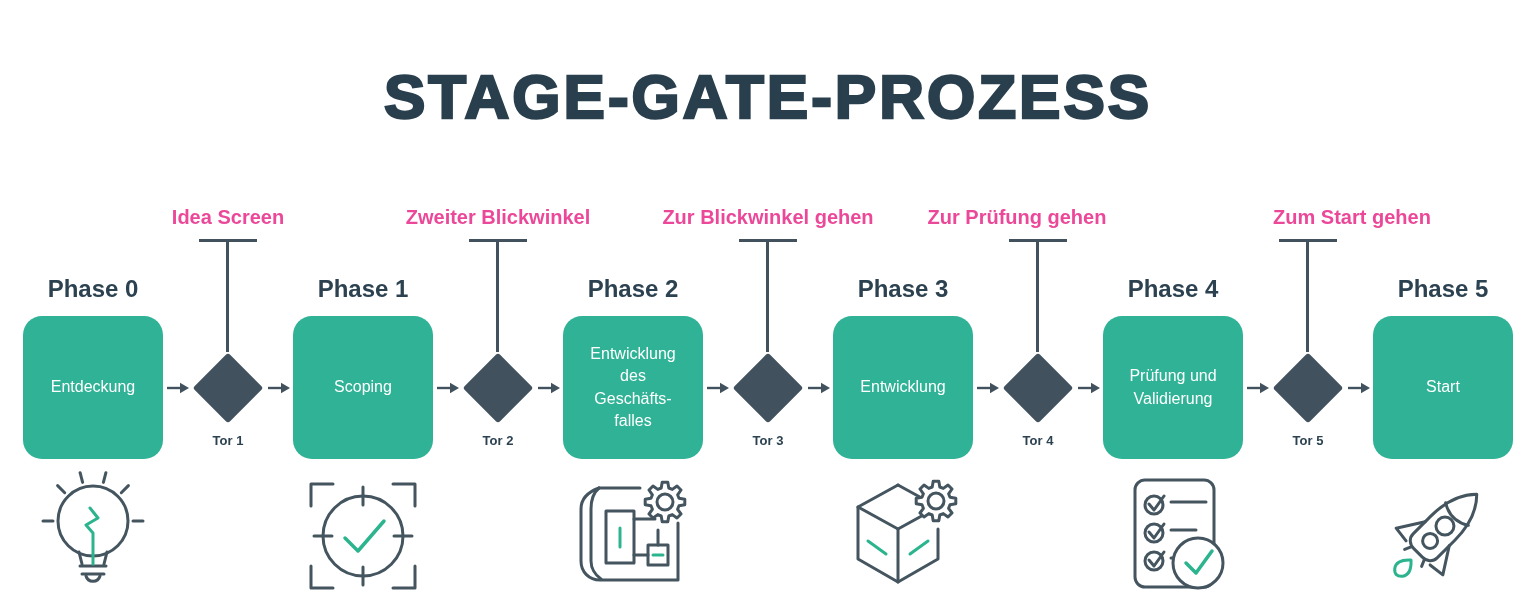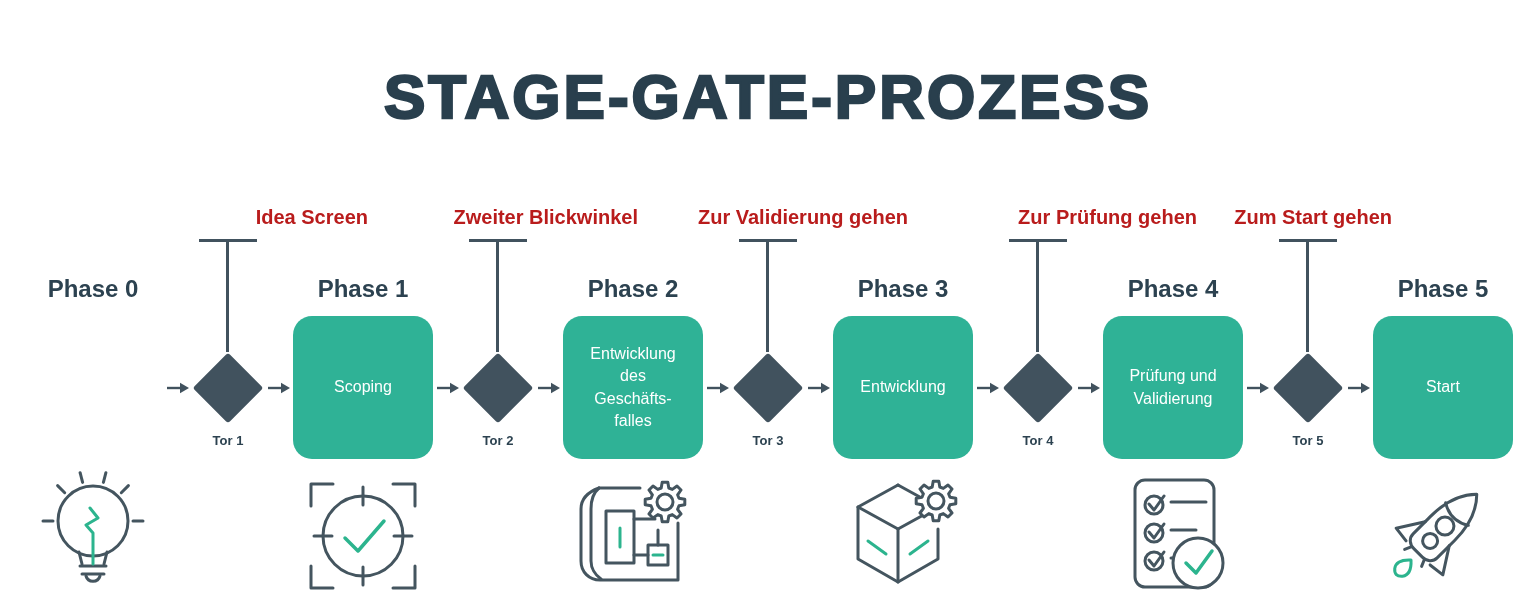--- a/index.html
+++ b/index.html
@@ -16,22 +16,22 @@
     position:absolute;top:250px;width:140px;text-align:center;
     font-size:24px;font-weight:700;color:#2c4250;
   }
   .phase-block{
     position:absolute;top:291px;width:140px;height:143px;background:#2fb296;
     border-radius:19px;display:flex;align-items:center;justify-content:center;
     text-align:center;color:#ffffff;font-size:16px;line-height:1.38;
     white-space:pre-line;padding:0 23px;box-sizing:border-box;
   }
   .gate-decision{
-    position:absolute;top:181px;width:280px;text-align:right;
-    font-size:20px;font-weight:700;color:#b91c1c;
+    position:absolute;top:181px;width:280px;text-align:center;
+    font-size:20px;font-weight:700;color:#ec4899;
   }
   .gate-bar{position:absolute;top:214px;width:58px;height:3px;background:#41525e;}
   .gate-stem{position:absolute;top:214px;width:3px;height:113px;background:#41525e;}
   .diamond{
     position:absolute;top:338px;width:50px;height:50px;background:#41525e;
     transform:rotate(45deg);border-radius:3px;
   }
   .tor-label{
     position:absolute;top:408px;width:100px;text-align:center;
     font-size:13px;font-weight:700;color:#2c4250;
@@ -46,35 +46,36 @@
 
   <h1 class="title">STAGE-GATE-PROZESS</h1>
 
   <div class="phase-label" style="left:23px">Phase 0</div>
   <div class="phase-label" style="left:293px">Phase 1</div>
   <div class="phase-label" style="left:563px">Phase 2</div>
   <div class="phase-label" style="left:833px">Phase 3</div>
   <div class="phase-label" style="left:1103px">Phase 4</div>
   <div class="phase-label" style="left:1373px">Phase 5</div>
 
+  <div class="phase-block" style="left:23px">Entdeckung</div>
   <div class="phase-block" style="left:293px">Scoping</div>
   <div class="phase-block" style="left:563px">Entwicklung
 des
 Geschäfts-
 falles</div>
   <div class="phase-block" style="left:833px">Entwicklung</div>
   <div class="phase-block" style="left:1103px">Prüfung und
 Validierung</div>
   <div class="phase-block" style="left:1373px">Start</div>
 
   <div class="gate-decision" style="left:88px">Idea Screen</div>
   <div class="gate-decision" style="left:358px">Zweiter Blickwinkel</div>
-  <div class="gate-decision" style="left:628px">Zur Validierung gehen</div>
-  <div class="gate-decision" style="left:917px">Zur Prüfung gehen</div>
-  <div class="gate-decision" style="left:1112px">Zum Start gehen</div>
+  <div class="gate-decision" style="left:628px">Zur Blickwinkel gehen</div>
+  <div class="gate-decision" style="left:877px">Zur Prüfung gehen</div>
+  <div class="gate-decision" style="left:1212px">Zum Start gehen</div>
 
   <div class="gate-bar" style="left:199px"></div>
   <div class="gate-bar" style="left:469px"></div>
   <div class="gate-bar" style="left:739px"></div>
   <div class="gate-bar" style="left:1009px"></div>
   <div class="gate-bar" style="left:1279px"></div>
   <div class="gate-stem" style="left:226px"></div>
   <div class="gate-stem" style="left:496px"></div>
   <div class="gate-stem" style="left:766px"></div>
   <div class="gate-stem" style="left:1036px"></div>

